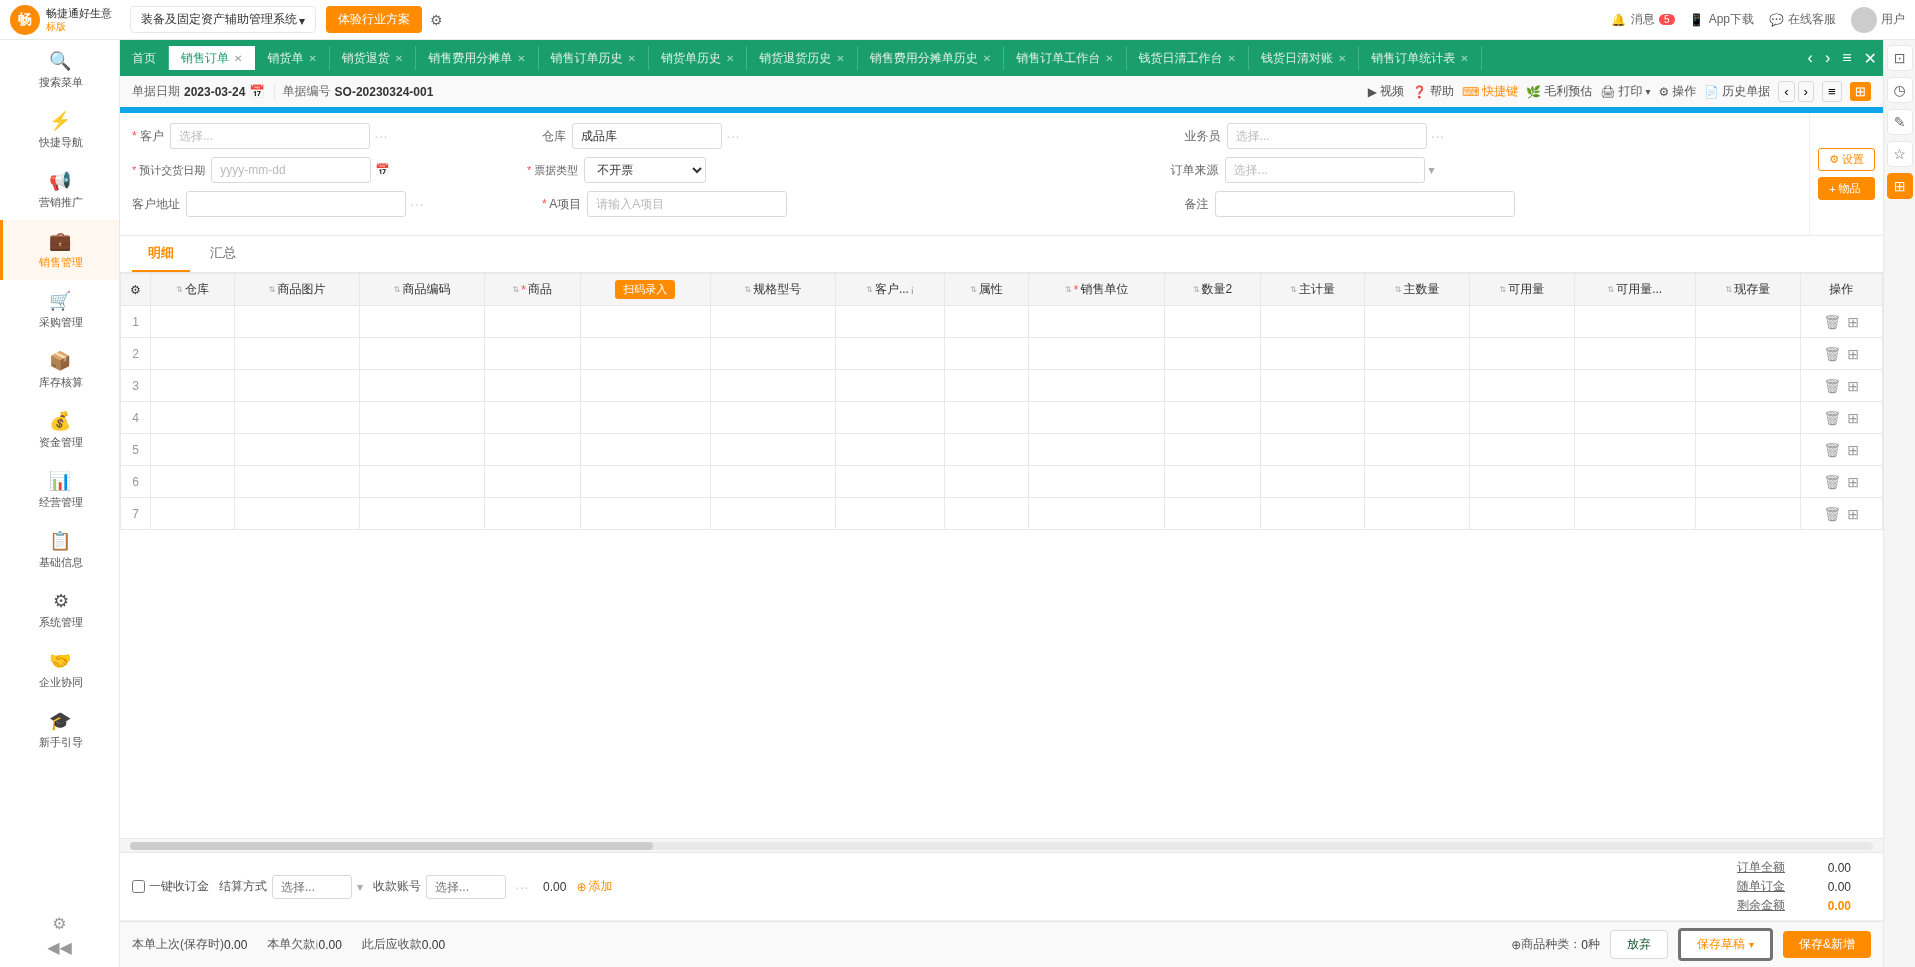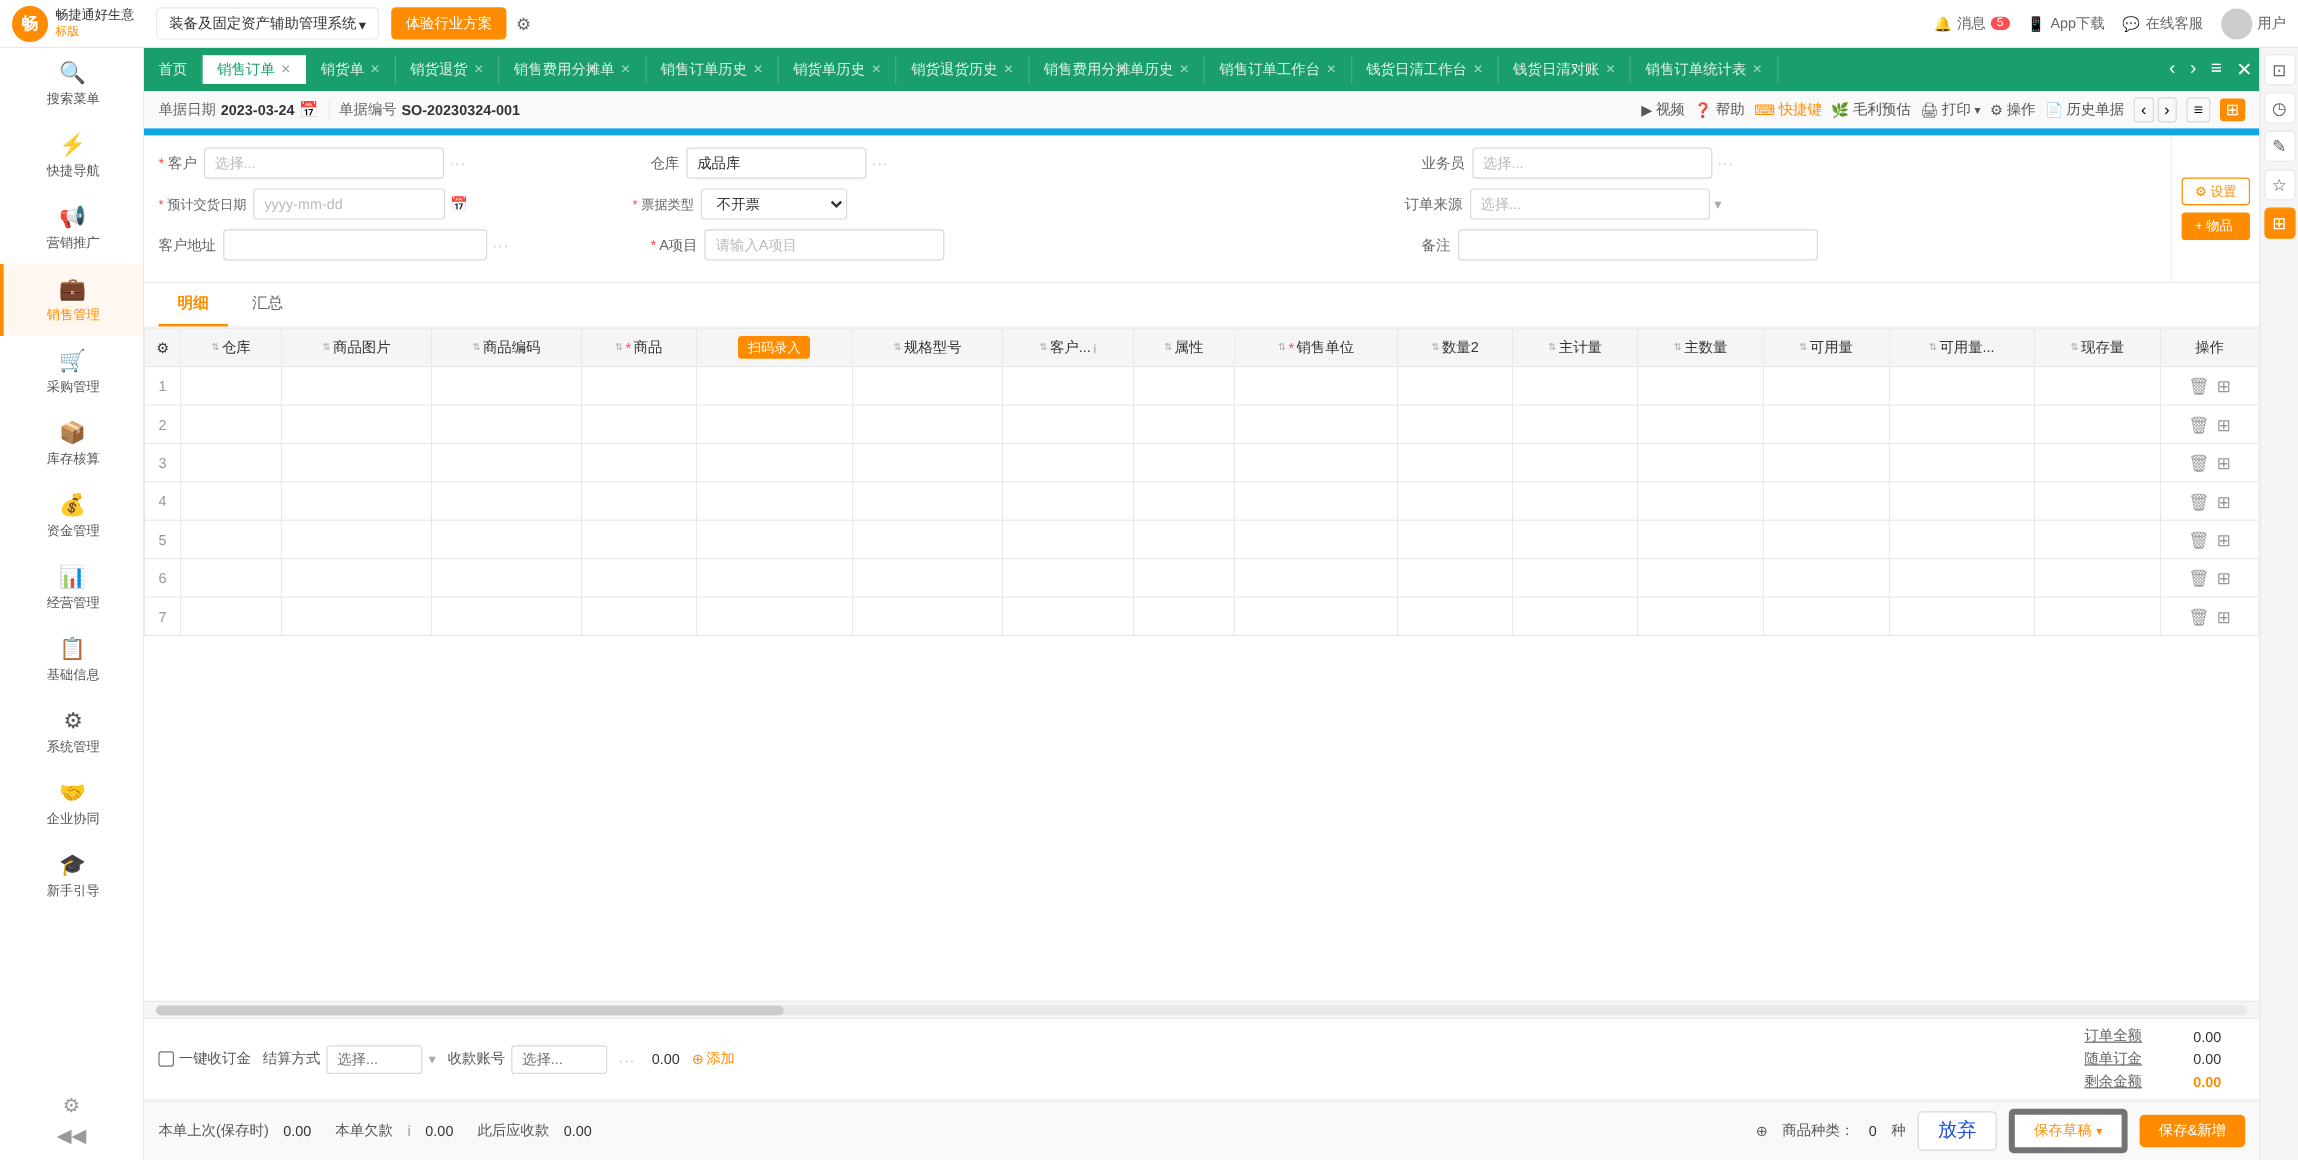--- a/index.html
+++ b/index.html
@@ -465,39 +465,39 @@
     .status-bar {
       display: flex;
       align-items: center;
       padding: 6px 12px;
       background: #f9f9f9;
       border-top: 1px solid #e8e8e8;
       font-size: 12px;
       color: #555;
       gap: 20px;
     }
-    .status-item { display: flex; align-items: center; gap: 12px; }
+    .status-item { display: flex; align-items: center; gap: 0; }
     .status-value { color: #333; }
     .status-bar-right {
       margin-left: auto;
       display: flex;
       align-items: center;
       gap: 10px;
     }
     .btn-discard {
       border: 1px solid #d9d9d9;
       background: #fff;
       padding: 5px 16px;
       border-radius: 4px;
       cursor: pointer;
-      font-size: 16px;
-      color: #1d4ed8;
+      font-size: 12px;
+      color: #14532d;
     }
     .btn-save-draft {
-      border: 5px solid #737373;
+      border: 3px solid #737373;
       background: #fff;
       color: #ff8c00;
       padding: 5px 16px;
       border-radius: 4px;
       cursor: pointer;
       font-size: 12px;
       display: flex;
       align-items: center;
       gap: 4px;
     }

